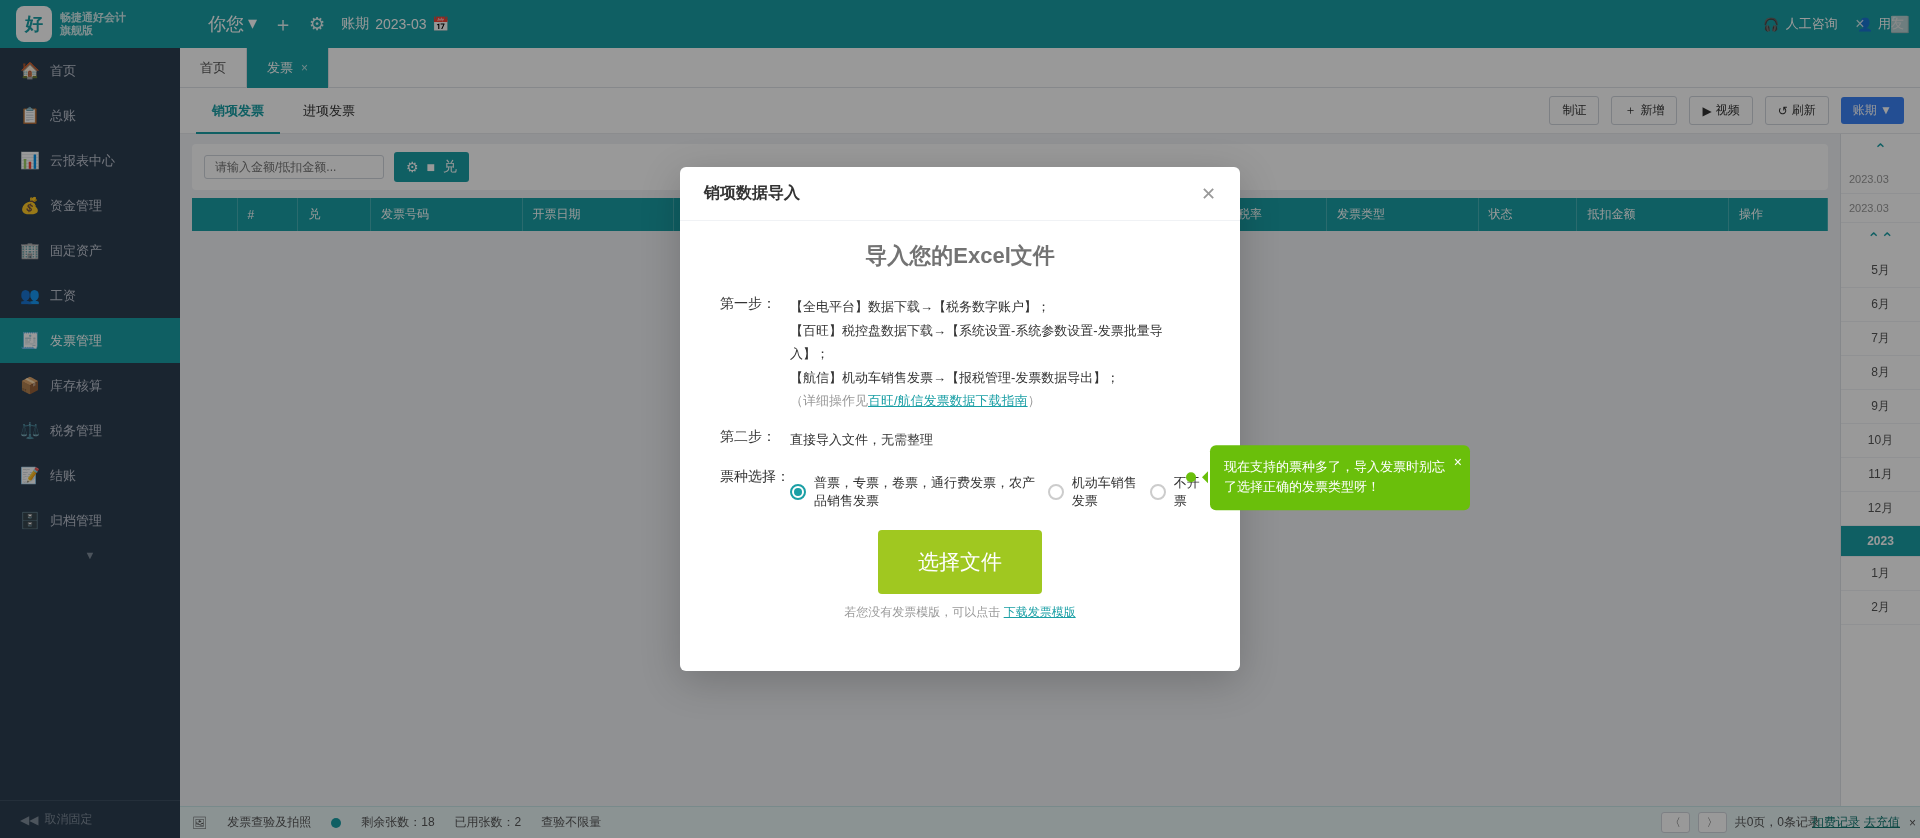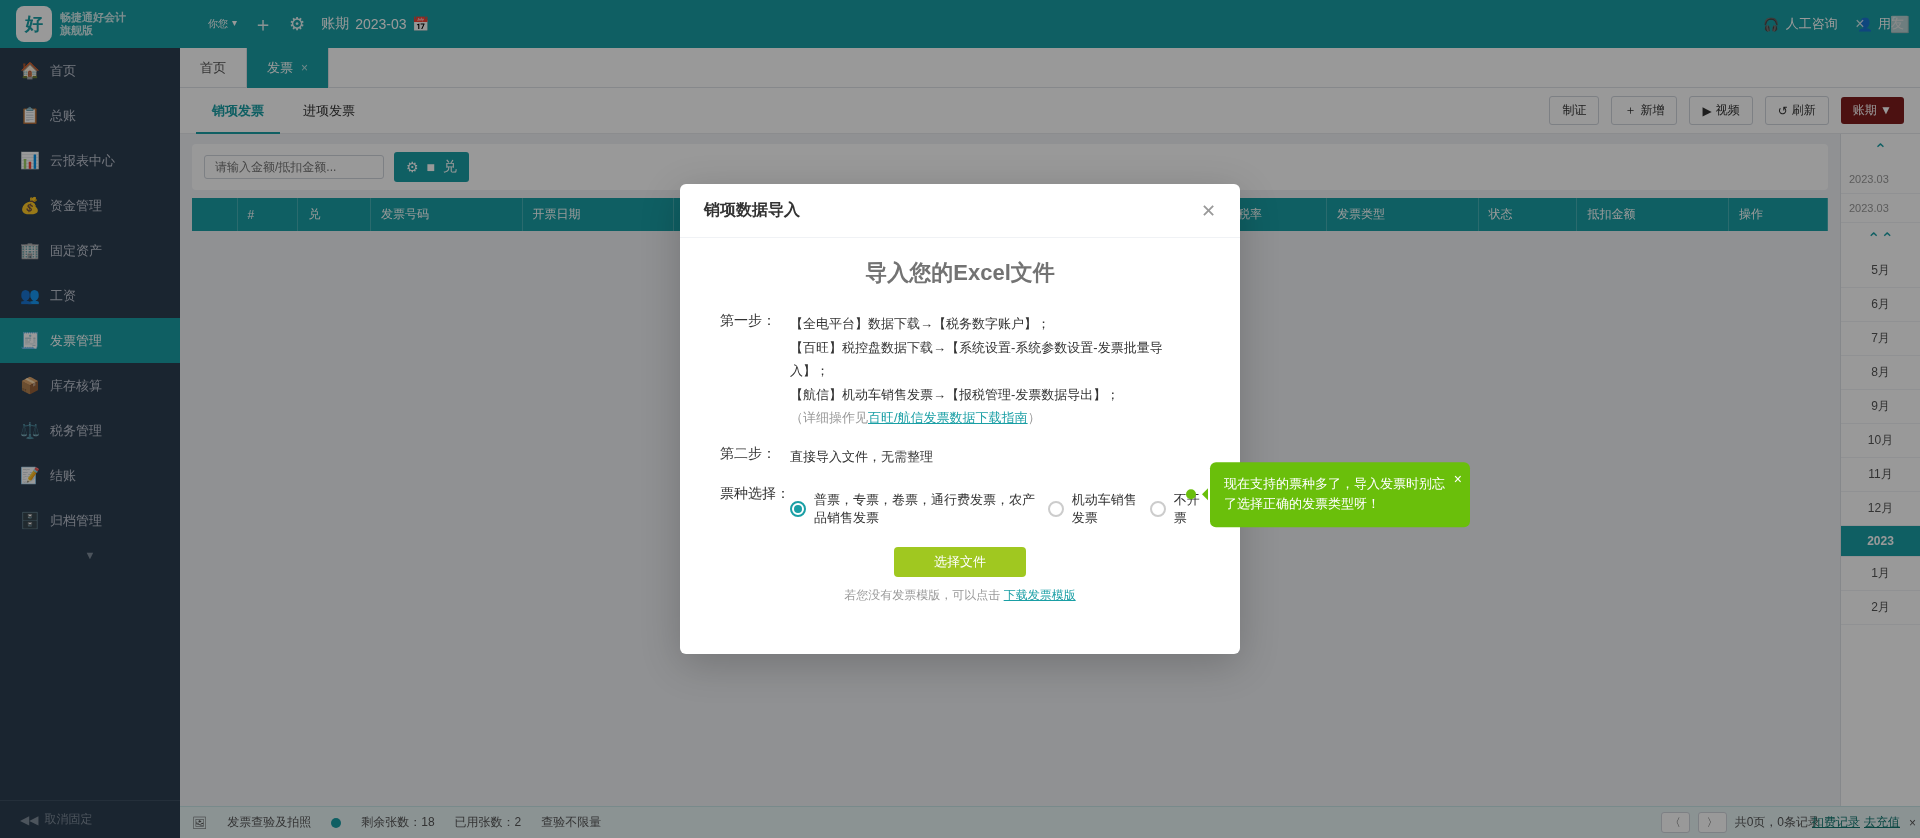--- a/index.html
+++ b/index.html
@@ -38,21 +38,21 @@
     }
     .topbar-title { font-size: 14px; line-height: 1.2; }
     .topbar-title span { display: block; font-size: 11px; opacity: 0.8; }
     .topbar-center {
       flex: 1;
       display: flex;
       align-items: center;
       gap: 16px;
       padding-left: 20px;
     }
-    .topbar-company { font-size: 10px; color: #fff; display: flex; gap: 4px; cursor: pointer; }
+    .topbar-company { font-size: 18px; color: #fff; display: flex; gap: 4px; cursor: pointer; }
     .topbar-add { color: #fff; font-size: 20px; cursor: pointer; opacity: 0.9; }
     .topbar-settings { color: #fff; font-size: 18px; cursor: pointer; opacity: 0.9; }
     .topbar-period { color: #fff; font-size: 14px; display: flex; align-items: center; gap: 6px; }
     .topbar-right {
       display: flex;
       align-items: center;
       gap: 20px;
       margin-left: auto;
     }
     .topbar-service { color: #fff; display: flex; align-items: center; gap: 6px; font-size: 13px; cursor: pointer; }
@@ -171,21 +171,21 @@
       display: flex; align-items: center; gap: 4px;
       padding: 5px 12px;
       border: 1px solid #d0d5dd;
       border-radius: 3px;
       background: #fff;
       color: #333;
       cursor: pointer;
       font-size: 12px;
     }
     .period-btn {
-      background: #7f1d1d;
+      background: #3b82f6;
       color: #fff;
       padding: 5px 12px;
       border-radius: 3px;
       font-size: 12px;
       cursor: pointer;
       display: flex; align-items: center; gap: 3px;
     }
 
     
     .content-body {
@@ -399,26 +399,26 @@
     }
     .radio-circle.checked::after {
       content: '';
       width: 8px; height: 8px;
       border-radius: 50%;
       background: #1a9fa5;
     }
     .select-file-btn {
       display: block;
       margin: 20px auto 10px;
-      padding: 6px 40px;
+      padding: 18px 40px;
       background: #a0c820;
       color: #fff;
       border: none;
       border-radius: 4px;
-      font-size: 13px;
+      font-size: 21px;
       cursor: pointer;
       font-family: inherit;
     }
     .modal-footer-text {
       text-align: center;
       font-size: 12px;
       color: #999;
       margin-top: 10px;
     }
     .modal-footer-text a {

